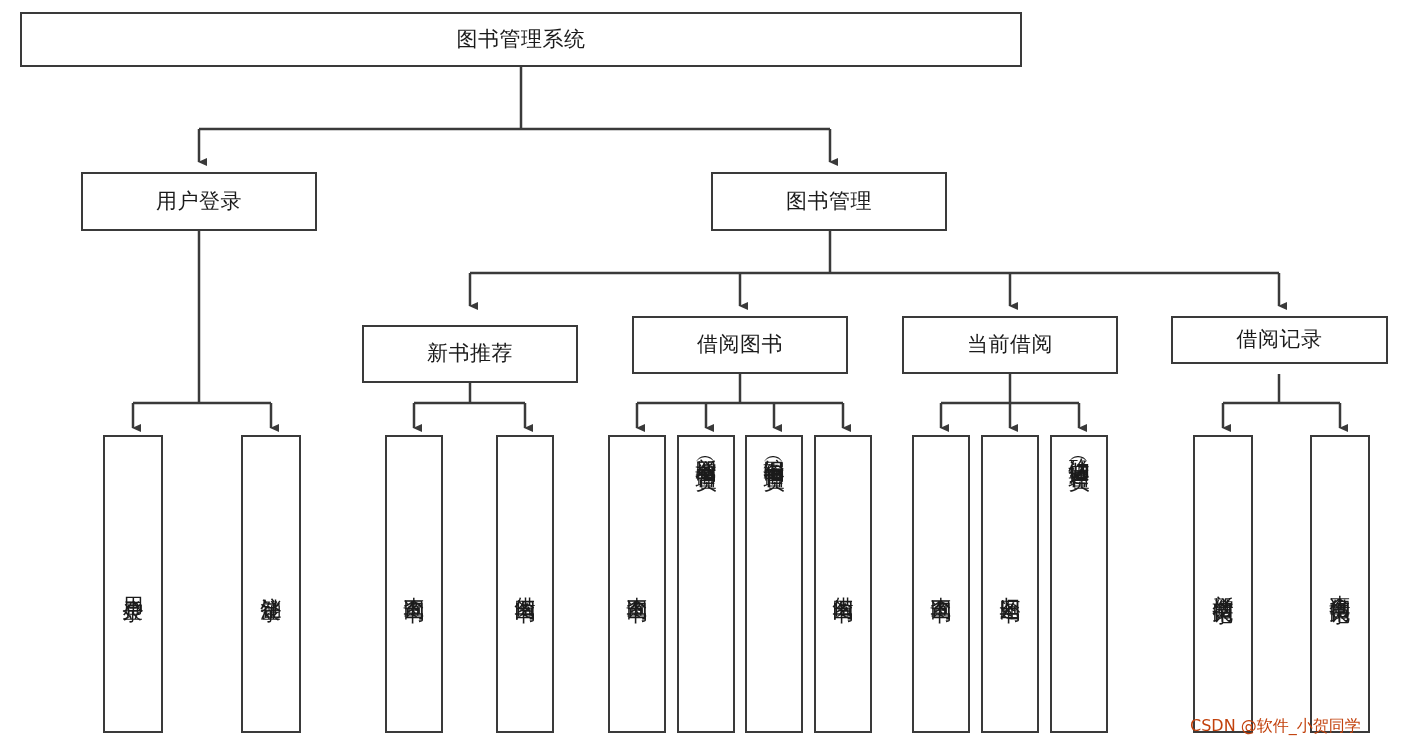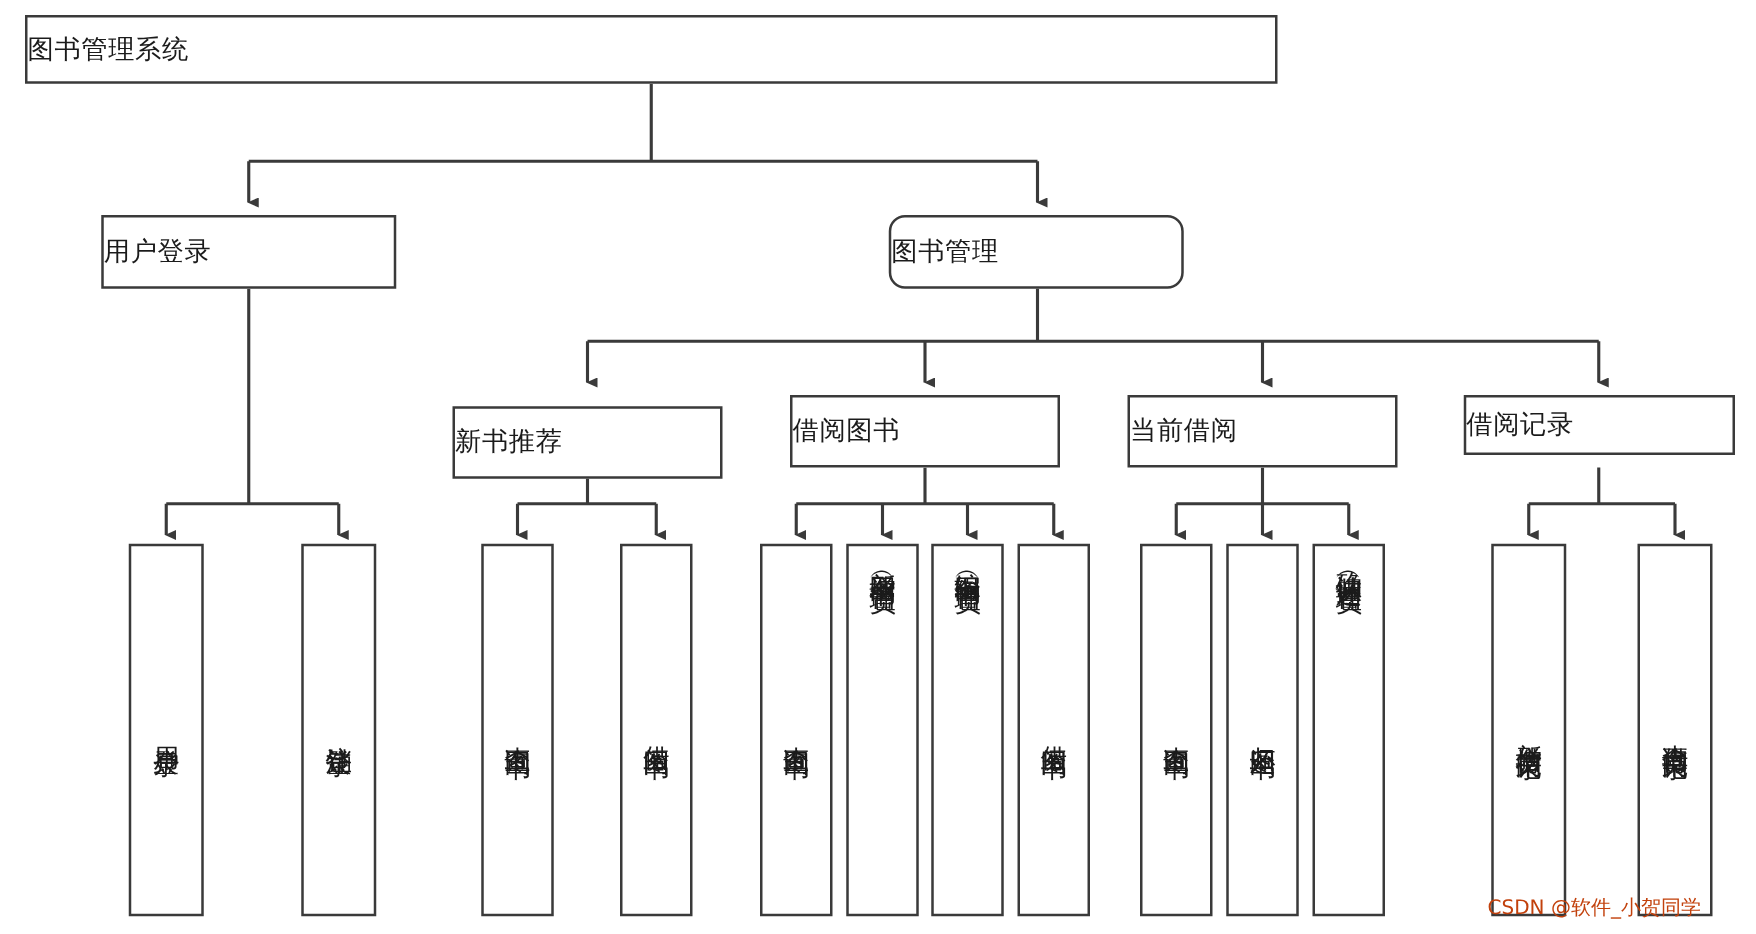--- a/index.html
+++ b/index.html
@@ -25,21 +25,21 @@
     height: 747px;
   }
   .node {
     position: absolute;
     box-sizing: border-box;
     border: 2px solid #3a3a3a;
     background: #ffffff;
     color: #1b1b1b;
     display: flex;
     align-items: center;
-    justify-content: flex-start;
+    justify-content: center;
     text-align: center;
     z-index: 2;
   }
   .node.h {
     font-size: 21px;
     line-height: 1.2;
     letter-spacing: 0.5px;
   }
   .node.root {
     font-size: 21px;
@@ -122,21 +122,21 @@
     </g>
   </svg>
 
   <div class="node root h" style="left:20px; top:12px; width:1002px; height:55px;">
     <span>图书管理系统</span>
   </div>
 
   <div class="node h" style="left:81px; top:172px; width:236px; height:59px;">
     <span>用户登录</span>
   </div>
-  <div class="node h" style="left:711px; top:172px; width:236px; height:59px;border-radius:13px;">
+  <div class="node h" style="left:711px; top:172px; width:236px; height:59px;">
     <span>图书管理</span>
   </div>
 
   <div class="node h" style="left:362px; top:325px; width:216px; height:58px;">
     <span>新书推荐</span>
   </div>
   <div class="node h" style="left:632px; top:316px; width:216px; height:58px;">
     <span>借阅图书</span>
   </div>
   <div class="node h" style="left:902px; top:316px; width:216px; height:58px;">

